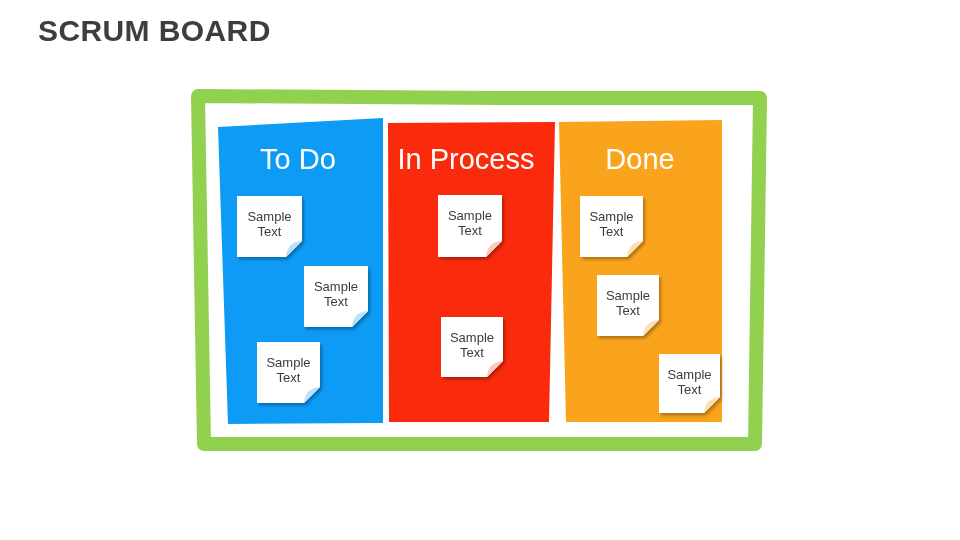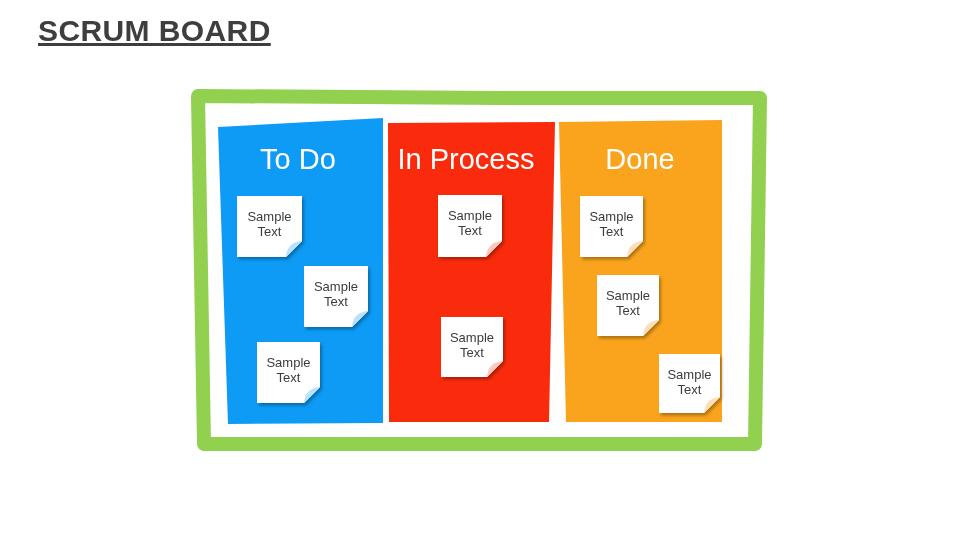--- a/index.html
+++ b/index.html
@@ -8,21 +8,20 @@
     background:#ffffff;
     overflow:hidden;
     position:relative;
     font-family:"Liberation Sans", sans-serif;
   }
   .slide-title {
     position:absolute; left:38px; top:14px; margin:0;
     font-size:30px; font-weight:700; letter-spacing:0.4px;
     color:#3E3E3E;
     font-family:"Liberation Sans", sans-serif;
-    text-decoration:underline;
   }
   svg.board { position:absolute; left:0; top:0; width:960px; height:540px; }
   .frame { fill:none; stroke-width:14; stroke-linejoin:round; stroke-linecap:round; }
   .note-body { fill:#ffffff; }
   .col-header {
     font-size:29px; fill:#ffffff; text-anchor:middle; font-weight:400;
     font-family:"Liberation Sans", sans-serif;
   }
   .note-text {
     font-size:13px; fill:#3C3C3C; text-anchor:middle;

